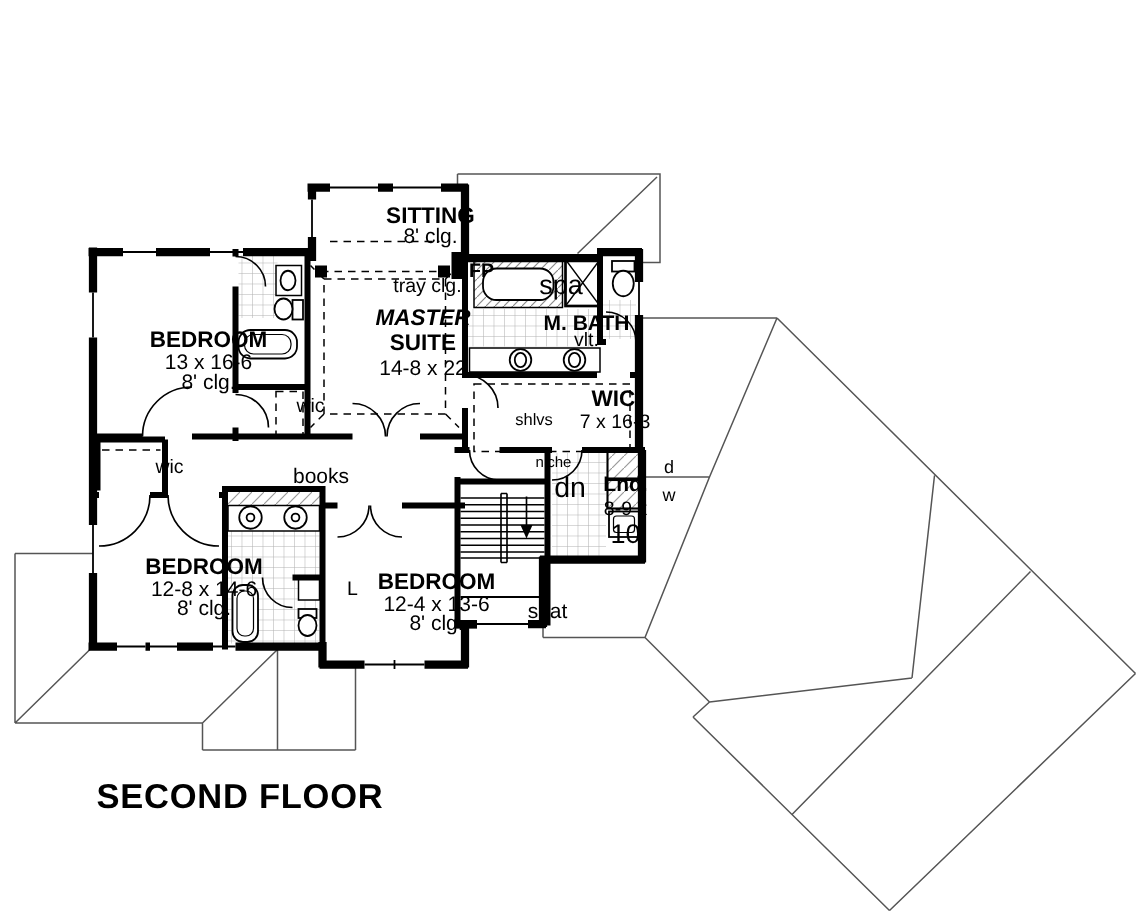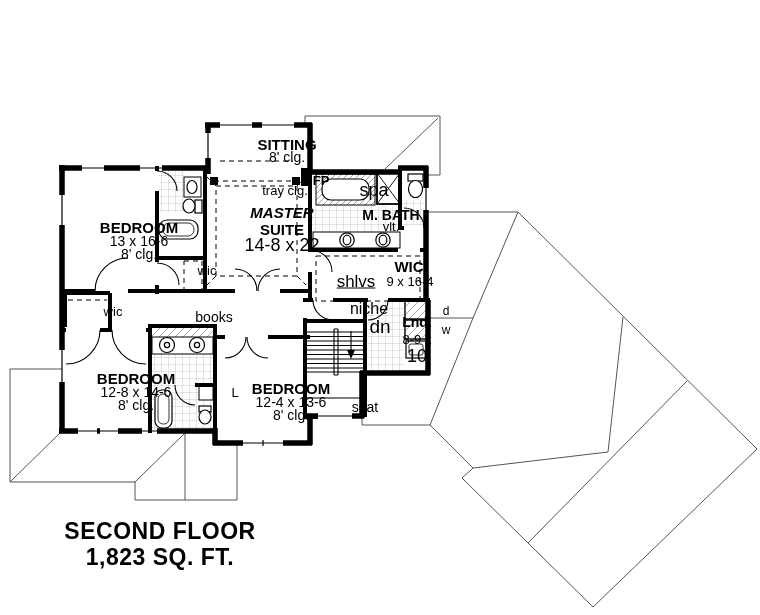--- a/index.html
+++ b/index.html
@@ -203,47 +203,46 @@
       <polygon points="347,350 355,350 351,359" fill="#000" stroke="none"></polygon>
       <path d="M307,398 H363" stroke-width="1.2"></path>
     </g>
   </svg>
 
   <div id="labels">
       <div class="lbl b" style="font-size: 15px; left: 258px; top: 144px;">SITTING</div>
       <div class="lbl" style="font-size: 14px; left: 258px; top: 157px;">8' clg.</div>
       <div class="lbl b" style="font-size: 15px; left: 253px; top: 212px; font-style: italic;">MASTER</div>
       <div class="lbl b" style="font-size: 15px; left: 253px; top: 228.5px;">SUITE</div>
-      <div class="lbl" style="font-size: 18px; left: 253px; top: 245px;">14-8 x 22</div>
+      <div class="lbl" style="font-size: 14px; left: 253px; top: 245px;">14-8 x 22</div>
       <div class="lbl" style="font-size: 13px; left: 256px; top: 190px;">tray clg.</div>
       <div class="lbl b" style="font-size: 13px; left: 292px; top: 180px;">FP</div>
       <div class="lbl" style="font-size: 18px; left: 345px; top: 190px;">spa</div>
       <div class="lbl b" style="font-size: 14px; left: 362px; top: 215px; text-align: right;">M. BATH</div>
       <div class="lbl" style="font-size: 13px; left: 362px; top: 226px;">vlt.</div>
       <div class="lbl b" style="font-size: 15px; left: 380px; top: 266px;">WIC</div>
-      <div class="lbl" style="font-size: 13px; left: 381px; top: 281px;">9 x 16-4</div>
-      <div class="lbl" style="font-size: 17px; left: 327px; top: 281px; text-decoration: underline;">shlvs</div>
+      <div class="lbl" style="font-size: 13px; left: 381px; top: 281px;">7 x 16-3</div>
+      <div class="lbl" style="font-size: 11px; left: 327px; top: 281px;">shlvs</div>
       <div class="lbl b" style="font-size: 15px; left: 110px; top: 227px;">BEDROOM</div>
       <div class="lbl" style="font-size: 14px; left: 110px; top: 240.5px;">13 x 16-6</div>
       <div class="lbl" style="font-size: 14px; left: 110px; top: 254px;">8' clg.</div>
       <div class="lbl" style="font-size: 13px; left: 178px; top: 270px;">wic</div>
       <div class="lbl" style="font-size: 13px; left: 84px; top: 311px;">wic</div>
       <div class="lbl" style="font-size: 14px; left: 185px; top: 317px;">books</div>
-      <div class="lbl" style="font-size: 16px; left: 340px; top: 309px;">niche</div>
+      <div class="lbl" style="font-size: 10px; left: 340px; top: 309px;">niche</div>
       <div class="lbl" style="font-size: 19px; left: 351px; top: 326px;">dn</div>
       <div class="lbl b" style="font-size: 14px; left: 388px; top: 322px;">Lnd.</div>
       <div class="lbl" style="font-size: 13px; left: 388px; top: 339px;">8-9 x</div>
       <div class="lbl" style="font-size: 18px; left: 388px; top: 356px;">10</div>
       <div class="lbl" style="font-size: 12px; left: 417px; top: 311px;">d</div>
       <div class="lbl" style="font-size: 12px; left: 417px; top: 330px;">w</div>
       <div class="lbl b" style="font-size: 15px; left: 107px; top: 378px;">BEDROOM</div>
       <div class="lbl" style="font-size: 14px; left: 107px; top: 391.5px;">12-8 x 14-6</div>
       <div class="lbl" style="font-size: 14px; left: 107px; top: 405px;">8' clg.</div>
       <div class="lbl" style="font-size: 13px; left: 206px; top: 392px;">L</div>
       <div class="lbl b" style="font-size: 15px; left: 262px; top: 388px;">BEDROOM</div>
       <div class="lbl" style="font-size: 14px; left: 262px; top: 401.5px;">12-4 x 13-6</div>
       <div class="lbl" style="font-size: 14px; left: 262px; top: 415px;">8' clg.</div>
       <div class="lbl" style="font-size: 14px; left: 336px; top: 407px;">seat</div>
     </div>
 
   <div class="title-line" id="title1" style="left: 160px; top: 531px;">SECOND FLOOR</div>
-  <div class="title-line" id="title2" style="left: 160px; top: 557px;">1,823 SQ. FT.</div>
 </div>
 
 </body></html>

